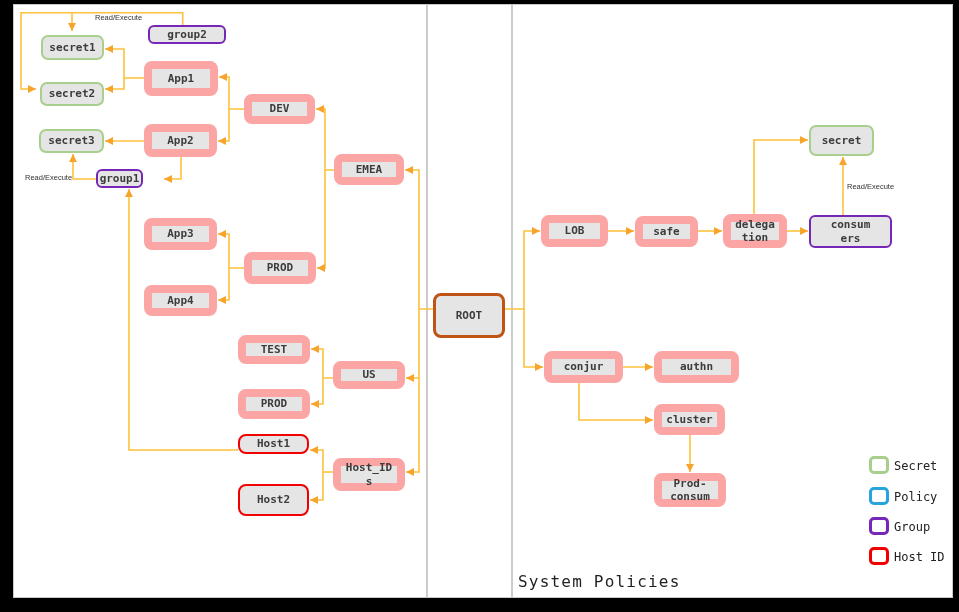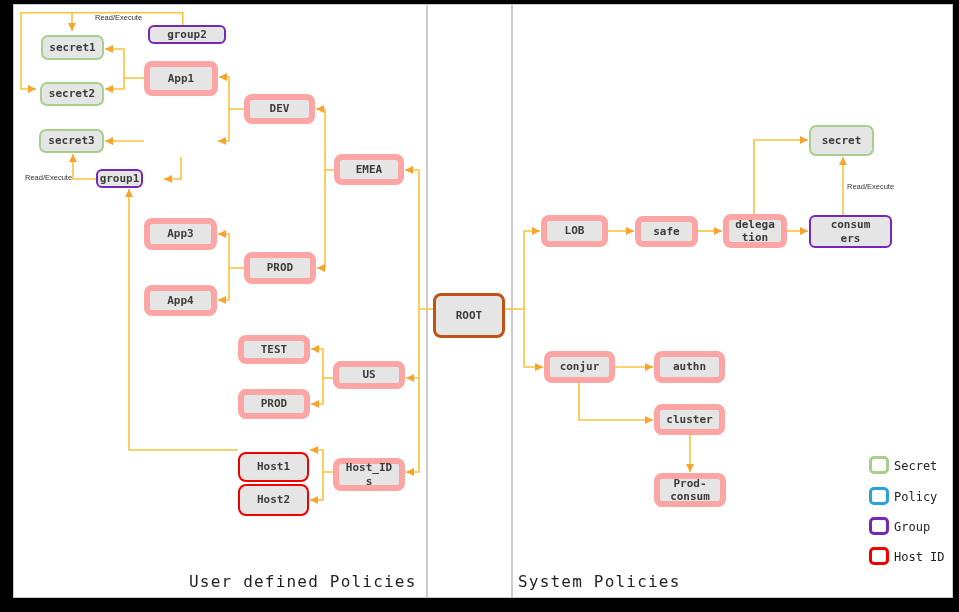--- a/index.html
+++ b/index.html
@@ -15,21 +15,21 @@
     position:absolute;top:0;bottom:0;width:2px;background:#cccccc;
   }
   #connector-layer{position:absolute;left:0;top:0;width:940px;height:594px;}
   .node{
     position:absolute;display:flex;align-items:center;justify-content:center;
     background:#e5e5e5;box-sizing:border-box;text-align:center;
     font:bold 11px "DejaVu Sans Mono", monospace;color:#3c3c3c;
     border-radius:8px;line-height:1.2;white-space:pre-line;z-index:3;
   }
   .secret{border:2px solid #a8cf8d;border-radius:7px;}
-  .policy{border:6px solid #fca5a5;}
+  .policy{border:8px solid #fca5a5;}
   .group{border:2px solid #7627b8;border-radius:6px;}
   .host{border:2.5px solid #f20000;}
   .root{border:3px solid #c05417;}
   .edge-label{
     position:absolute;font:7.5px "Liberation Sans", sans-serif;color:#333;z-index:4;
     white-space:nowrap;
   }
   .section-title{
     position:absolute;font:16px "DejaVu Sans Mono", monospace;color:#1f1f1f;
     letter-spacing:1.2px;white-space:nowrap;z-index:4;
@@ -95,53 +95,53 @@
       <polyline points="676,430 676,467" marker-end="url(#arrow)"></polyline>
     </g>
   </svg>
 
   <div class="node secret" style="left:27px;top:30px;width:63px;height:25px">secret1</div>
   <div class="node secret" style="left:26px;top:77px;width:64px;height:24px">secret2</div>
   <div class="node secret" style="left:25px;top:124px;width:65px;height:24px">secret3</div>
   <div class="node group" style="left:134px;top:20px;width:78px;height:19px">group2</div>
   <div class="node group" style="left:82px;top:164px;width:47px;height:19px">group1</div>
   <div class="node policy" style="left:130px;top:56px;width:74px;height:35px">App1</div>
+  <div class="node policy" style="left:130px;top:119px;width:73px;height:33px">App2</div>
   <div class="node policy" style="left:130px;top:213px;width:73px;height:32px">App3</div>
   <div class="node policy" style="left:130px;top:280px;width:73px;height:31px">App4</div>
   <div class="node policy" style="left:230px;top:89px;width:71px;height:30px">DEV</div>
   <div class="node policy" style="left:320px;top:149px;width:70px;height:31px">EMEA</div>
   <div class="node policy" style="left:230px;top:247px;width:72px;height:32px">PROD</div>
   <div class="node policy" style="left:224px;top:330px;width:72px;height:29px">TEST</div>
   <div class="node policy" style="left:319px;top:356px;width:72px;height:28px">US</div>
   <div class="node policy" style="left:224px;top:384px;width:72px;height:30px">PROD</div>
-  <div class="node host" style="left:224px;top:447px;width:71px;height:30px">Host1</div>
+  <div class="node host" style="left:224px;top:429px;width:71px;height:20px">Host1</div>
   <div class="node host" style="left:224px;top:479px;width:71px;height:32px">Host2</div>
   <div class="node policy" style="left:319px;top:453px;width:72px;height:33px">Host_ID
 s</div>
 
   <div class="node root" style="left:419px;top:288px;width:72px;height:45px">ROOT</div>
 
   <div class="node policy" style="left:527px;top:210px;width:67px;height:32px">LOB</div>
   <div class="node policy" style="left:621px;top:211px;width:63px;height:31px">safe</div>
   <div class="node policy" style="left:709px;top:209px;width:64px;height:34px">delega
 tion</div>
   <div class="node group" style="left:795px;top:210px;width:83px;height:33px">consum
 ers</div>
   <div class="node secret" style="left:795px;top:120px;width:65px;height:31px">secret</div>
-  <div class="node policy" style="left:530px;top:346px;width:71px;height:32px">conjur</div>
-  <div class="node policy" style="left:640px;top:346px;width:71px;height:32px">authn</div>
+  <div class="node policy" style="left:530px;top:346px;width:79px;height:32px">conjur</div>
+  <div class="node policy" style="left:640px;top:346px;width:85px;height:32px">authn</div>
   <div class="node policy" style="left:640px;top:399px;width:71px;height:31px">cluster</div>
   <div class="node policy" style="left:640px;top:468px;width:72px;height:34px">Prod-
 consum</div>
 
   <span class="edge-label" style="left:81px;top:8px">Read/Execute</span>
   <span class="edge-label" style="left:11px;top:168px">Read/Execute</span>
   <span class="edge-label" style="left:833px;top:177px">Read/Execute</span>
 
-  <div class="section-title" style="left:175px;top:567px">User defined Policies</div>
   <div class="section-title" style="left:504px;top:567px">System Policies</div>
 
   <div>
     <div class="legend-swatch sw-secret" style="left:855px;top:451px"></div>
     <span class="legend-label" style="left:880px;top:454px">Secret</span>
     <div class="legend-swatch sw-policy" style="left:855px;top:482px"></div>
     <span class="legend-label" style="left:880px;top:485px">Policy</span>
     <div class="legend-swatch sw-group" style="left:855px;top:512px"></div>
     <span class="legend-label" style="left:880px;top:515px">Group</span>
     <div class="legend-swatch sw-host" style="left:855px;top:542px"></div>

